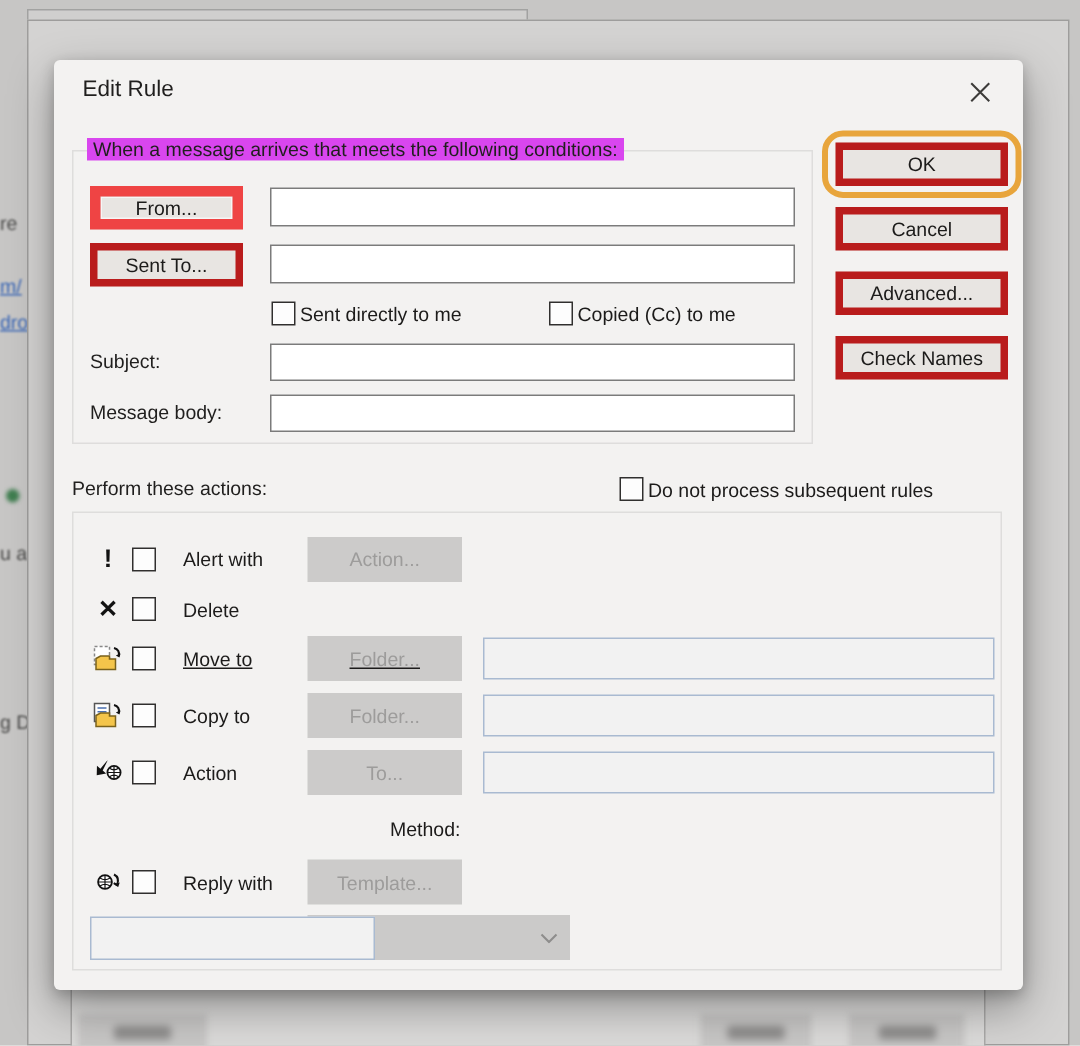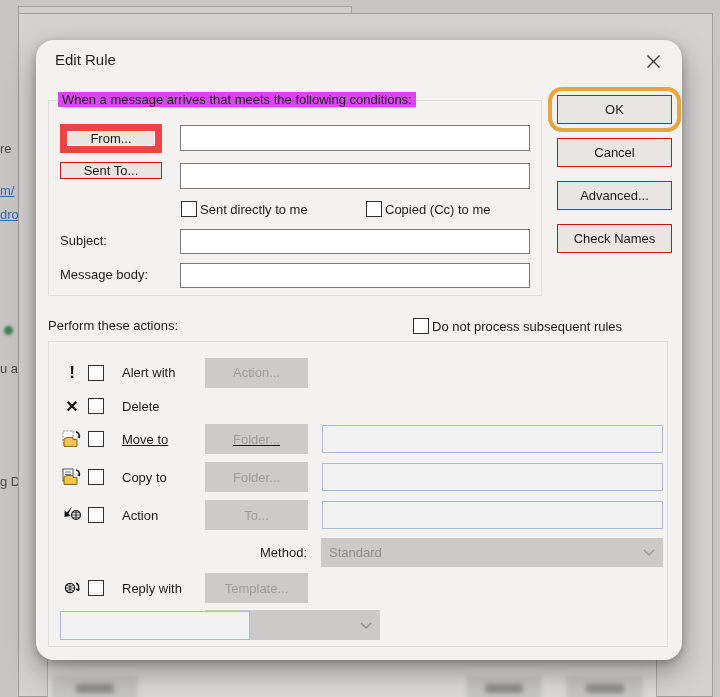--- a/index.html
+++ b/index.html
@@ -22,44 +22,44 @@
   .smudge-title2 { left:370px; top:13px; width:120px; height:11px; opacity:.3; }
   .bg-btn { position:absolute; top:634px; height:25px; background:#c8c7c6; filter:blur(2px);
             display:flex; align-items:center; justify-content:center; }
   .bg-btn-blob { width:38px; height:9px; background:#8f8e8d; filter:blur(1.5px); border-radius:2px; }
   .bg-btn1 { left:4px;  width:86px; }
   .bg-btn2 { left:419px; width:74px; }
   .bg-btn3 { left:518px; width:77px; }
 
   
   .dialog { position:absolute; left:36px; top:40px; width:646px; height:620px; background:#f3f2f1;
-            border-radius:18px; z-index:10;
+            border-radius:4px; z-index:10;
             box-shadow:0 12px 30px rgba(0,0,0,.34), 0 3px 9px rgba(0,0,0,.22); }
   .dlg-title { position:absolute; left:19px; top:11px; font-size:15px; color:#201f1e; }
   .dlg-close { position:absolute; left:606px; top:10px; width:22px; height:22px; display:flex;
                align-items:center; justify-content:center; cursor:pointer; }
 
   .group { position:absolute; border:1px solid #dedddc; }
   .cond-group { left:12px; top:60px; width:494px; height:196px; }
   .legend { position:absolute; top:-9px; left:9px; background:#d946ef; padding:0 4px;
             font-size:13px; white-space:nowrap; color:#201f1e; }
 
   .btn { display:flex; align-items:center; justify-content:center; font-size:13px; color:#1c1b1a;
-         background:#e8e5e2; border:1px solid #b91c1c; cursor:pointer; }
+         background:#e8e5e2; border:5px solid #b91c1c; cursor:pointer; }
   .btn-default { border:7px solid #ef4444; box-shadow:inset 0 0 0 1px #f6f6f6; }
   .btn-dis { background:#cccbca; color:#9d9c9b; border:none; cursor:default; }
 
   .fld { position:absolute; background:#ffffff; border:1px solid #7b7b7b; font-size:13px;
          padding:0 6px; font-family:"Liberation Sans",sans-serif; outline:none; }
   .fld-dis { background:#f2f2f2; border:1px solid #a9bad1; }
 
   
   .from-btn   { position:absolute; left:24px;  top:84px;  width:102px; height:29px; }
   .from-fld   { left:144px; top:85px;  width:350px; height:26px; }
-  .sentto-btn { position:absolute; left:24px;  top:122px; width:102px; height:17px; }
+  .sentto-btn { position:absolute; left:24px;  top:122px; width:102px; height:29px; }
   .sentto-fld { left:144px; top:123px; width:350px; height:26px; }
   .chk { display:inline-block; width:16px; height:16px; background:#fdfdfd; border:1px solid #302f2e;
          flex:none; }
   .chk-row { position:absolute; display:flex; align-items:center; gap:3px; font-size:13px; }
   .chk-direct { left:145px; top:161px; }
   .chk-copied { left:330px; top:161px; }
   .lbl { position:absolute; font-size:13px; color:#201f1e; }
   .subject-lbl { left:24px; top:193px; }
   .subject-fld { left:144px; top:189px; width:350px; height:25px; }
   .body-lbl { left:24px; top:227px; }
@@ -233,26 +233,20 @@
     <span class="chk-slot">
       <span class="chk"></span>
       <span>Action</span>
     </span>
     <button class="btn btn-dis abtn">To...</button>
     <input class="fld fld-dis afld" disabled="" value="" style="">
   </div>
 
   <div class="arow row-method">
     <span class="method-lbl">Method:</span>
-    <div class="combo-dis method-combo">
-      <span>Standard</span>
-      <svg class="chev" width="12" height="7" viewBox="0 0 12 7">
-          <path d="M1 1 l5 5 5-5" fill="none" stroke="#9a9998" stroke-width="1.4"></path>
-        </svg>
-    </div>
   </div>
 
   <div class="arow row-reply">
     <span class="icon-slot">
       <svg width="20" height="16" viewBox="0 0 20 16">
         <circle cx="8" cy="8" r="4.6" fill="#fff" stroke="#111" stroke-width="1.2"></circle>
         <path d="M3.4 8 h9.2 M8 3.4 v9.2 M4.6 5.4 q3.4 2.2 6.8 0 M4.6 10.6 q3.4 -2.2 6.8 0" stroke="#111" stroke-width="0.8" fill="none"></path>
         <path d="M14 3 q4 2 2 7 l-2.2-1.2" fill="none" stroke="#111" stroke-width="1.4"></path>
         <path d="M14.2 9.6 l2.6 1.8 1-3 z" fill="#111"></path>
       </svg>

